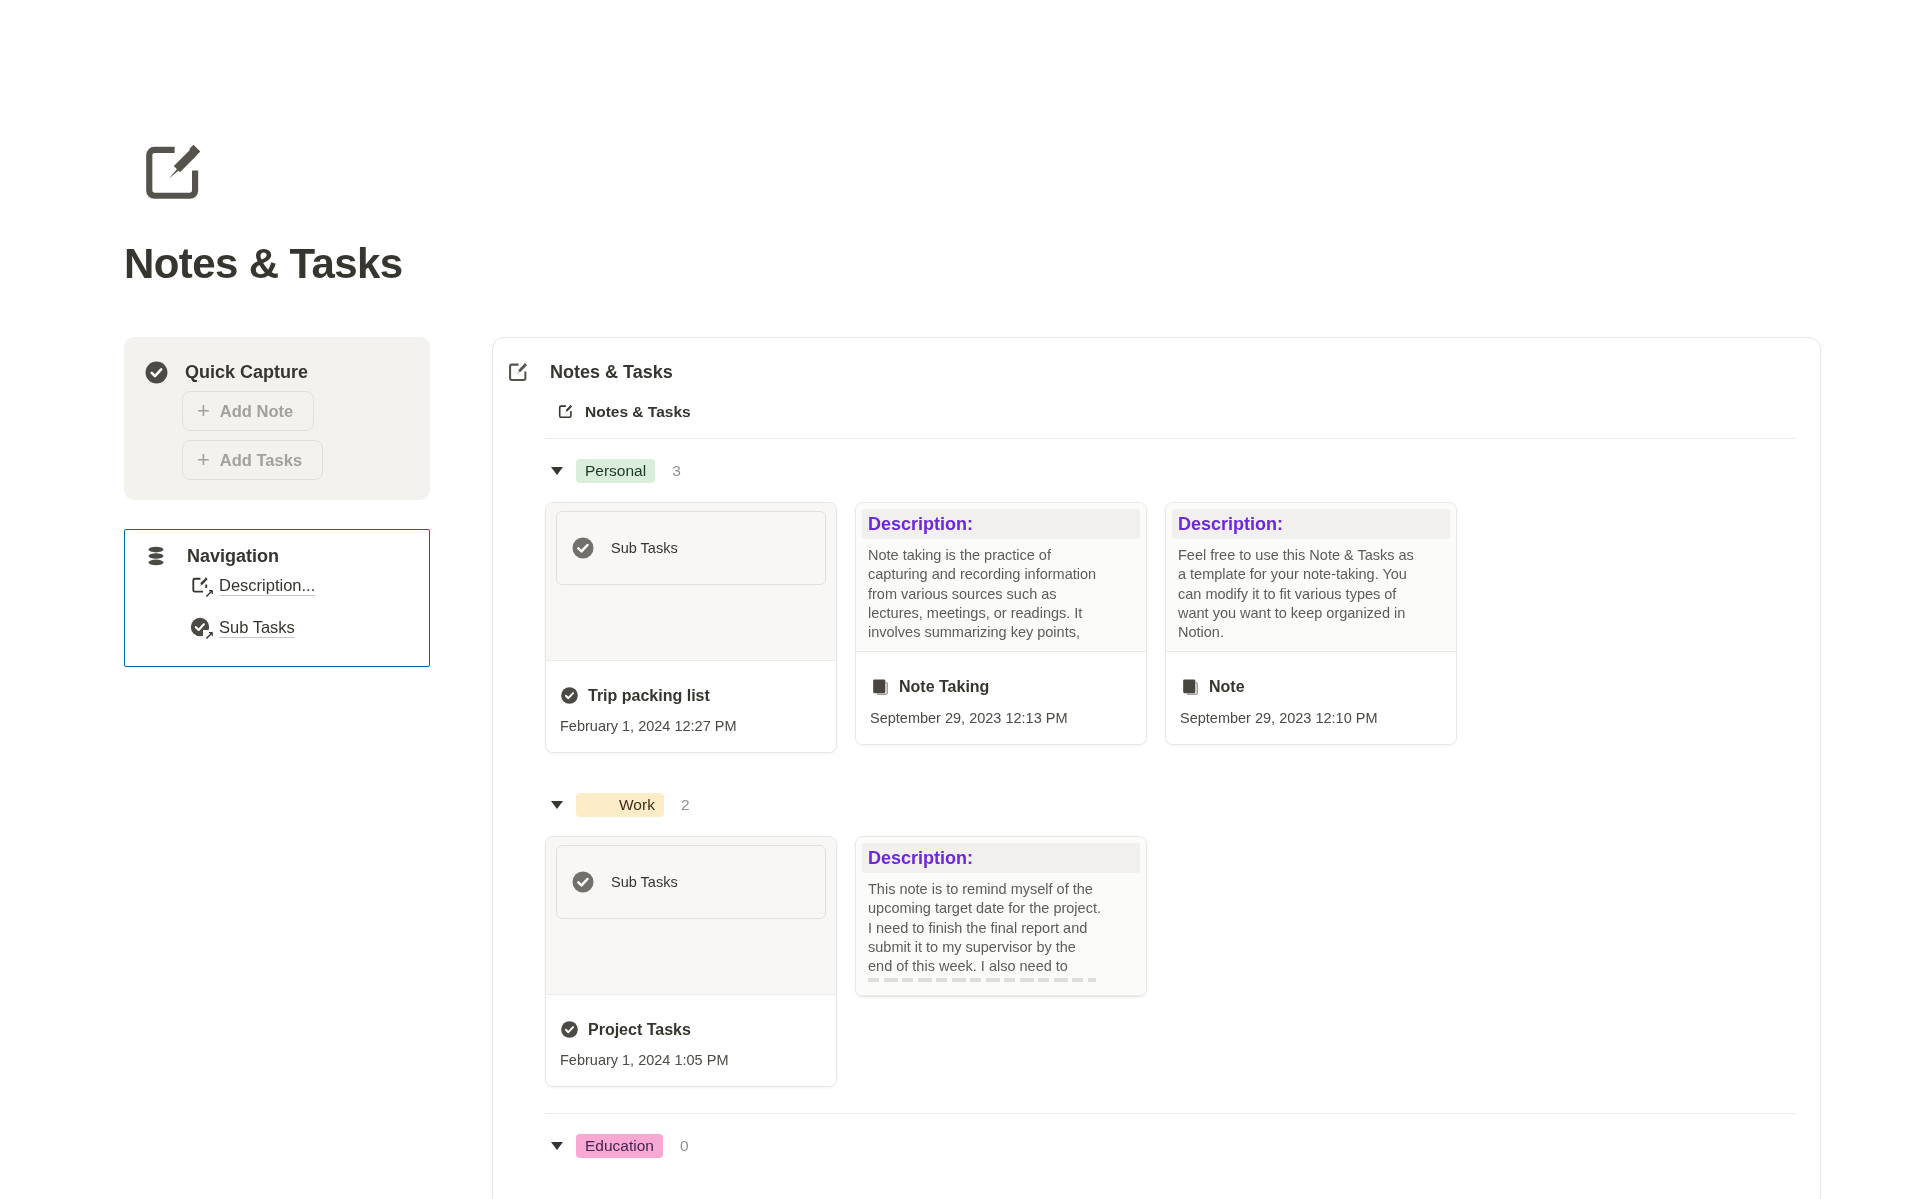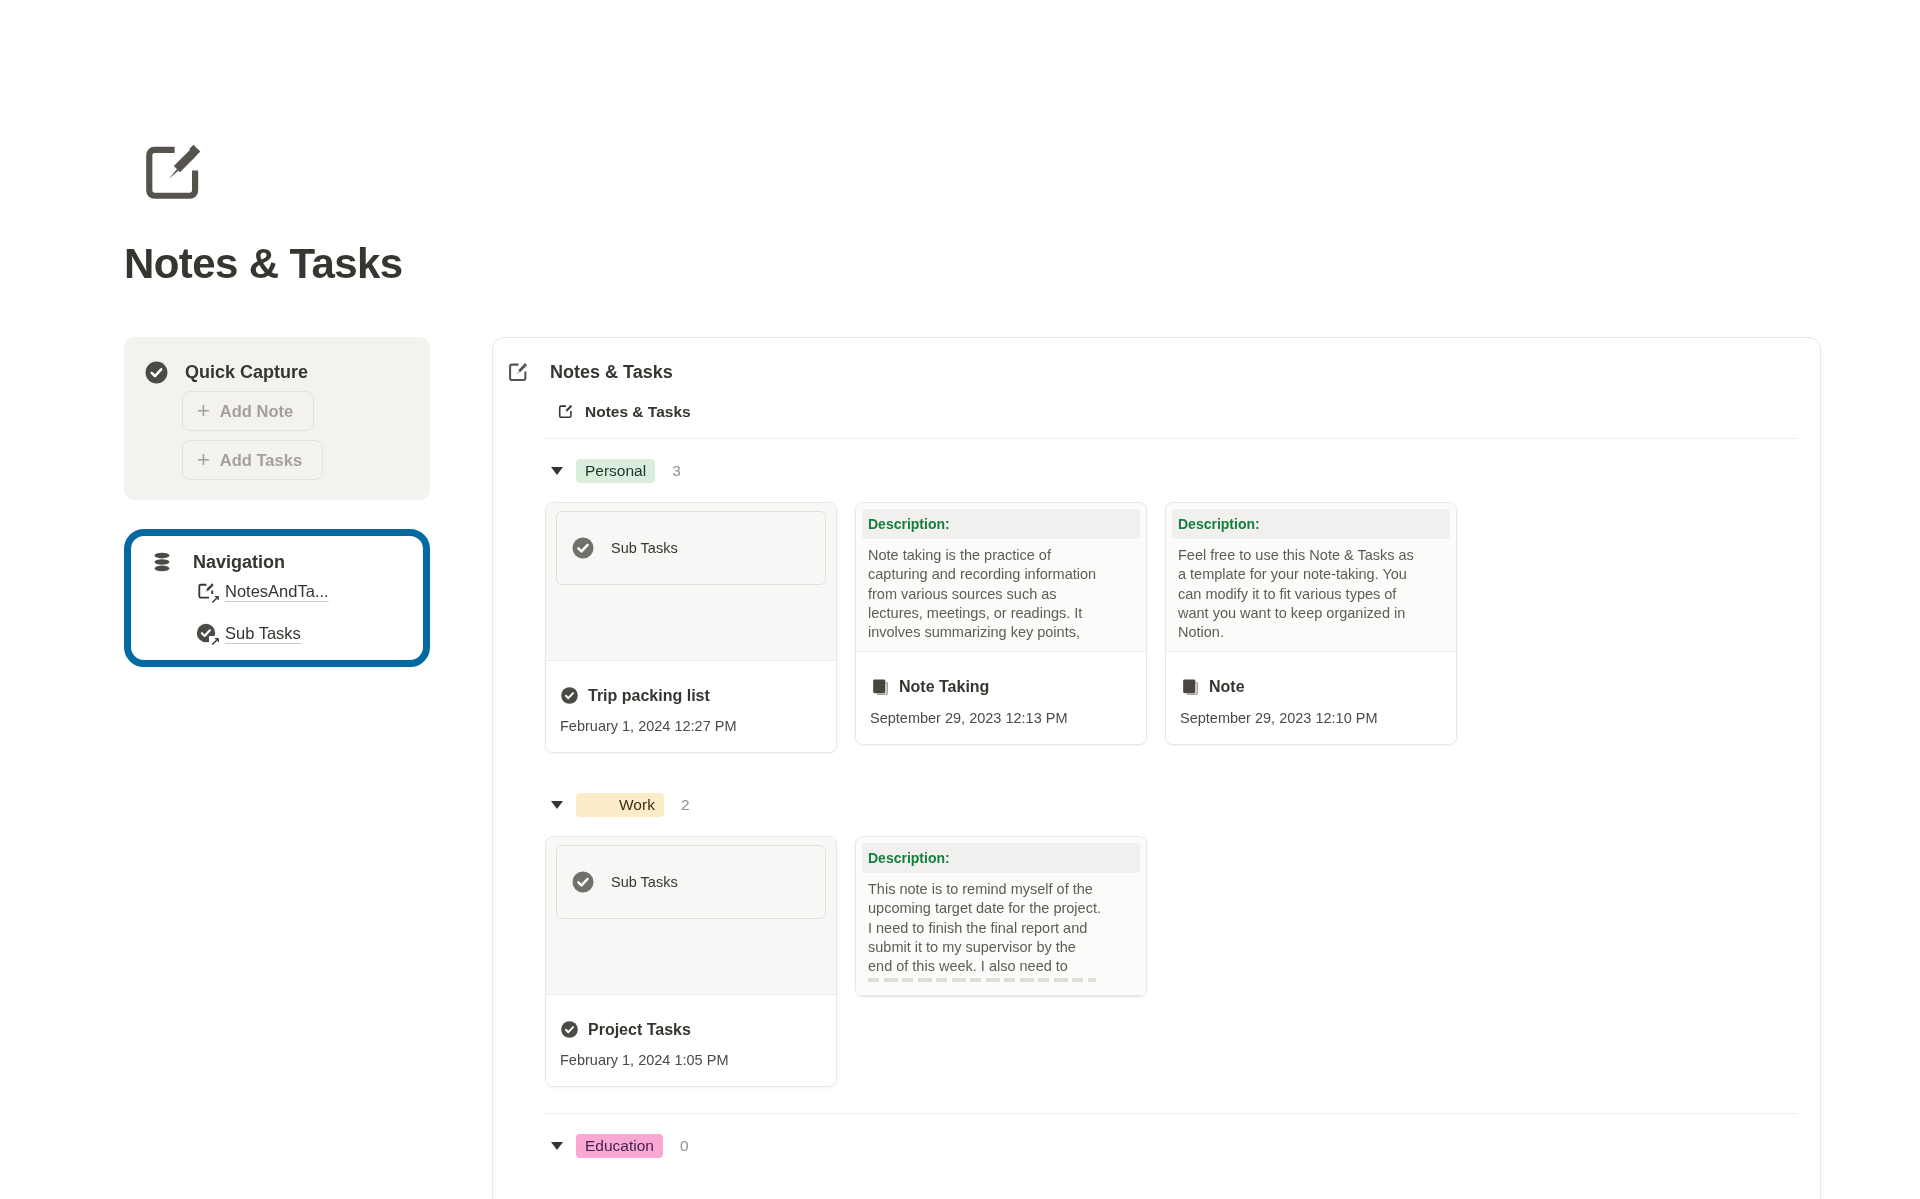--- a/index.html
+++ b/index.html
@@ -19,21 +19,21 @@
   .qc-header .hdr-text { font-size:18px; font-weight:700; color:#37352f; }
   .qc-btn { position:absolute; left:58px; display:inline-flex; align-items:center; gap:10px;
     height:40px; padding:0 20px 0 14px; border:1px solid #e3e1dd; border-radius:8px;
     background:transparent; cursor:pointer; }
   .qc-btn .plus { font-size:22px; font-weight:400; color:#a4a19b; line-height:1; }
   .qc-btn .lbl { font-size:16.5px; color:#a4a19b;font-weight:bold; }
   .qc-btn.first { top:54px; }
   .qc-btn.second { top:103px; }
 
   .nav-card { position:absolute; left:124px; top:529px; width:306px; height:138px;
-    background:#fff; border:7px solid #0369a1; border-radius:20px;
+    background:#fff; border:1px solid #0369a1; border-radius:2px;
     box-shadow:0 1px 2px rgba(0,0,0,0.04); }
   .nav-header { position:absolute; left:20px; top:15px; display:flex; align-items:center; gap:20px; }
   .nav-header .hdr-text { font-size:18px; font-weight:700; color:#37352f; }
   .nav-link { position:absolute; left:64px; display:flex; align-items:center; gap:8px; cursor:pointer; }
   .nav-link.first { top:44px; }
   .nav-link.second { top:86px; }
   .nav-link .link-text { font-size:16.5px; font-weight:500; color:#37352f;
     text-decoration:underline; text-decoration-color:#cbc9c4; text-decoration-thickness:1px;
     text-underline-offset:4px; }
   .link-icon { position:relative; width:22px; height:22px; flex:0 0 auto; }
@@ -66,21 +66,21 @@
     box-shadow:0 1px 3px rgba(15,15,15,0.05); overflow:hidden; cursor:pointer; }
   .tasks-preview { background:#f8f7f5; height:158px; border-bottom:1px solid #ebebe8; position:relative; }
   .subtasks-chip { position:absolute; left:10px; right:10px; top:8px; height:74px;
     border:1px solid #e1e0dd; border-radius:6px; display:flex; align-items:center;
     padding-left:14px; gap:16px; cursor:pointer; }
   .subtasks-chip .chip-label { font-size:14.5px; color:#37352f; }
 
   .note-preview { background:#fbfbfa; border-bottom:1px solid #ebebe8; padding:6px 6px 9px 6px; }
   .desc-bar { background:#f1f0ee; border-radius:3px; height:30px; display:flex; align-items:center;
     padding-left:6px; margin-bottom:7px; }
-  .desc-bar .desc-label { font-size:14px; font-weight:700; color:#15803d;text-align:center; }
+  .desc-bar .desc-label { font-size:18px; font-weight:700; color:#6d28d9;text-align:center; }
   .desc-lines { padding-left:6px; overflow:hidden; }
   .desc-line { font-size:14.5px; line-height:19.3px; color:#5e5c57; white-space:nowrap; }
   .partial-line { height:8px; margin-top:2px; margin-left:6px; width:82%; opacity:0.55; overflow:hidden;
     background:repeating-linear-gradient(90deg,#c6c5c0 0 11px, transparent 11px 16px,#c6c5c0 16px 30px, transparent 30px 34px);
     background-size:100% 4px; background-repeat:no-repeat; background-position:0 0; }
 
   .card-footer { padding:16px 14px 18px 14px; background:#fff; }
   .card-title-row { display:flex; align-items:center; gap:9px;margin-top:9px; }
   .card-title { font-size:16px; font-weight:600; color:#37352f; }
   .card-date { margin-top:13px; font-size:14.5px; color:#4c4a45; }
@@ -137,21 +137,21 @@
     <div class="nav-link first">
       <span class="link-icon">
         <svg viewBox="0 0 24 24" width="22" height="22" fill="none" stroke="#37352f" stroke-width="2">
           <path d="M12.5 5.2H6.3c-.9 0-1.6.7-1.6 1.6v10.9c0 .9.7 1.6 1.6 1.6h10.9c.9 0 1.6-.7 1.6-1.6v-6.2"></path>
           <path d="M13.2 11.1l5.1-5.1" stroke-width="2.6"></path>
           <path d="M13.6 10.7l-2.7 3.2 3.2-2.7z" fill="#37352f" stroke="none"></path>
           <path d="M18.3 3.6l2.1 2.1-1.2 1.2-2.1-2.1z" fill="#37352f" stroke="none"></path>
         </svg>
         <span class="arrow-badge">↗</span>
       </span>
-      <span class="link-text">NotesAndTa...</span>
+      <span class="link-text">Description...</span>
     </div>
     <div class="nav-link second">
       <span class="link-icon">
         <svg viewBox="0 0 24 24" width="22" height="22">
           <circle cx="12" cy="12" r="10" fill="#4c4a44"></circle>
           <path d="M7.5 12.3l3 2.9 5.7-6.1" stroke="#fff" stroke-width="2.4" fill="none" stroke-linecap="round" stroke-linejoin="round"></path>
         </svg>
         <span class="arrow-badge">↗</span>
       </span>
       <span class="link-text">Sub Tasks</span>

